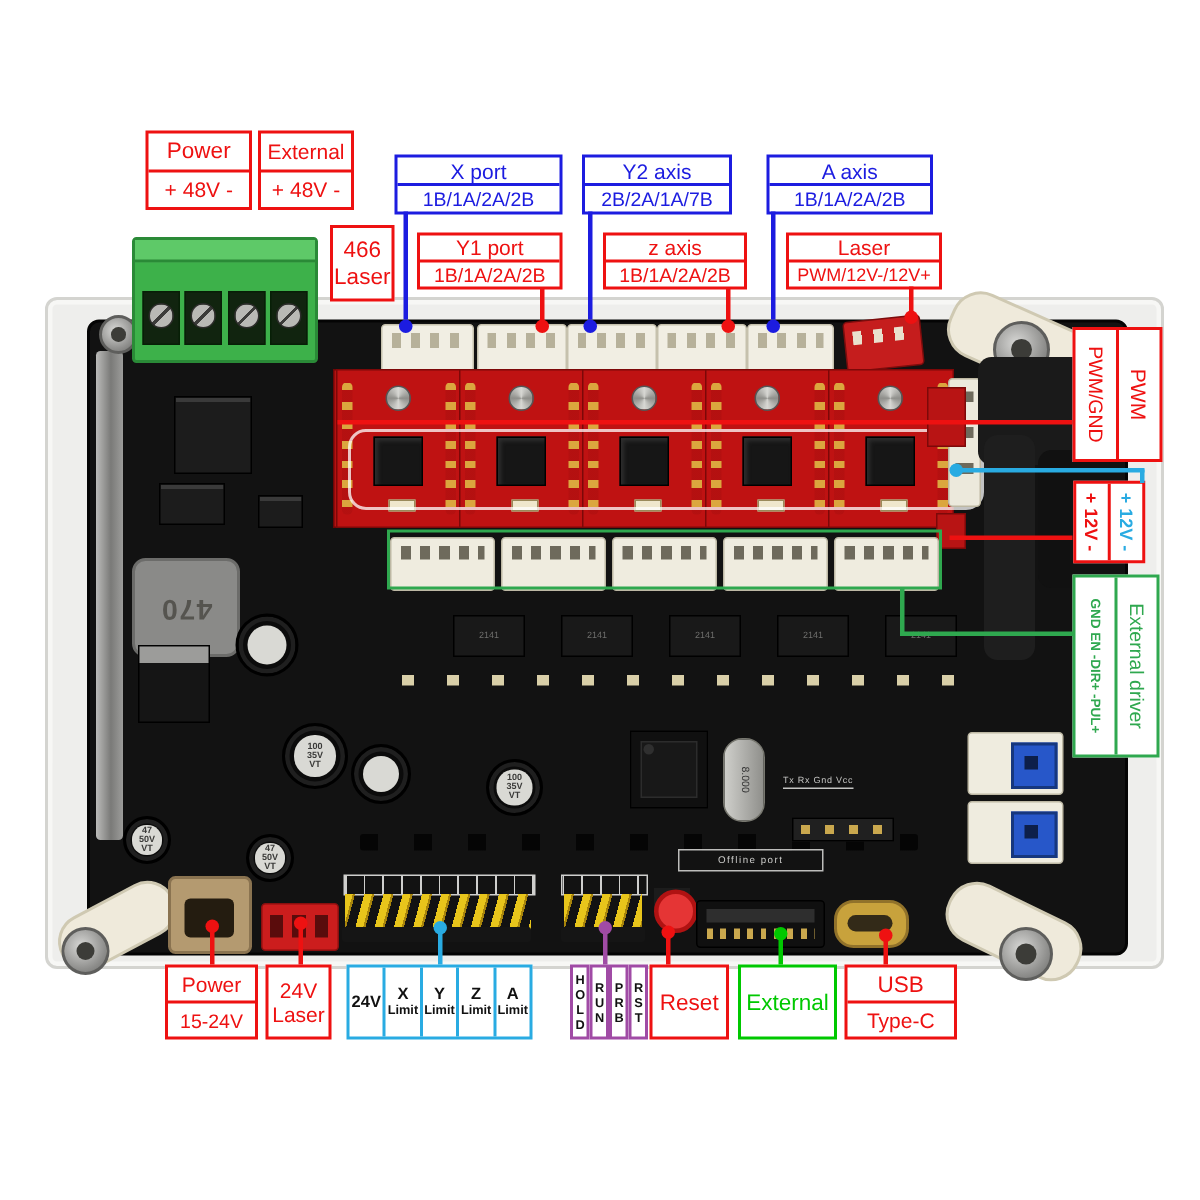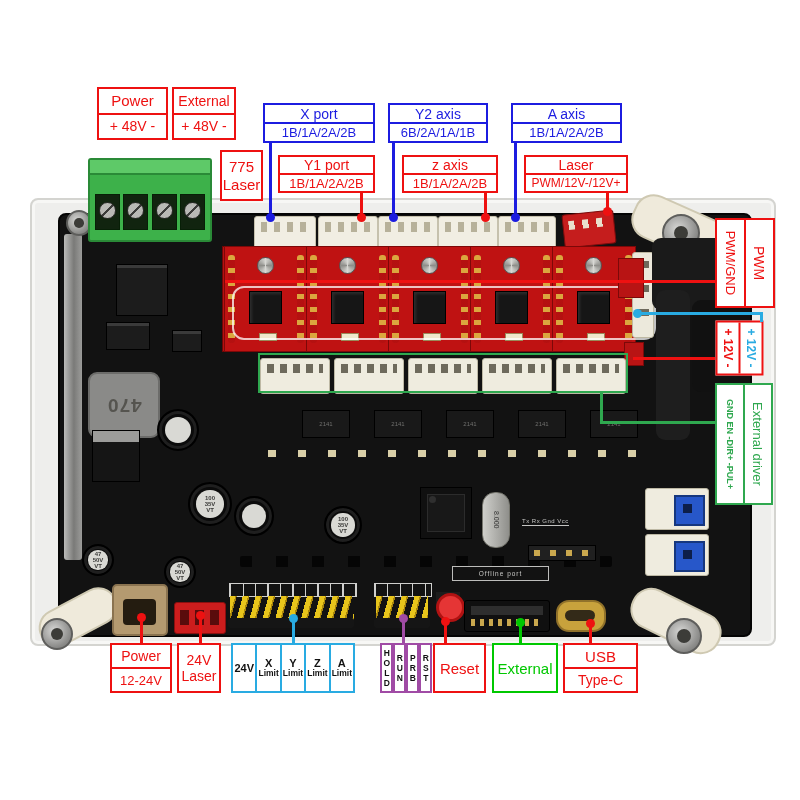--- a/index.html
+++ b/index.html
@@ -320,32 +320,32 @@
   <div class="abox red" style="left:97px;top:87px;width:71px;height:53px;">
     <div class="row div t15">Power</div>
     <div class="row t14">+ 48V -</div>
   </div>
   <div class="abox red" style="left:172px;top:87px;width:64px;height:53px;">
     <div class="row div t14">External</div>
     <div class="row t14">+ 48V -</div>
   </div>
   <div class="abox red" style="left:220px;top:150px;width:43px;height:51px;">
     <div class="row stack t15" style="flex-direction:column;">
-      <span>775</span>
+      <span>466</span>
       <span>Laser</span>
     </div>
   </div>
 
   <div class="abox blue" style="left:263px;top:103px;width:112px;height:40px;">
     <div class="row div t14">X port</div>
     <div class="row t13">1B/1A/2A/2B</div>
   </div>
   <div class="abox blue" style="left:388px;top:103px;width:100px;height:40px;">
     <div class="row div t14">Y2 axis</div>
-    <div class="row t13">6B/2A/1A/1B</div>
+    <div class="row t13">2B/2A/1A/7B</div>
   </div>
   <div class="abox blue" style="left:511px;top:103px;width:111px;height:40px;">
     <div class="row div t14">A axis</div>
     <div class="row t13">1B/1A/2A/2B</div>
   </div>
 
   <div class="abox red" style="left:278px;top:155px;width:97px;height:38px;">
     <div class="row div t14">Y1 port</div>
     <div class="row t13">1B/1A/2A/2B</div>
   </div>
@@ -394,21 +394,21 @@
   <div class="lh c-cyan" style="left:637px;top:311.5px;width:126px;"></div>
   <div class="lv c-cyan" style="left:760px;top:313px;height:9px;"></div>
   <div class="ldot c-cyan" style="left:632.5px;top:308.5px;"></div>
   <div class="lh c-red" style="left:633px;top:356.5px;width:82px;"></div>
   <div class="abs" style="left:258px;top:353px;width:370px;height:40px;border:2.5px solid var(--green);"></div>
   <div class="lv c-green" style="left:599.5px;top:392px;height:31px;"></div>
   <div class="lh c-green" style="left:599.5px;top:420.5px;width:116px;"></div>
 
   <div class="abox red" style="left:110px;top:643px;width:62px;height:50px;">
     <div class="row div t14">Power</div>
-    <div class="row t13">12-24V</div>
+    <div class="row t13">15-24V</div>
   </div>
   <div class="abox red" style="left:177px;top:643px;width:44px;height:50px;">
     <div class="row stack t14" style="flex-direction:column;">
       <span>24V</span>
       <span>Laser</span>
     </div>
   </div>
   <div class="abox cyan" style="left:231px;top:643px;width:124px;height:50px;flex-direction:row;">
     <div class="lcell">
         <span class="big">24V</span>

